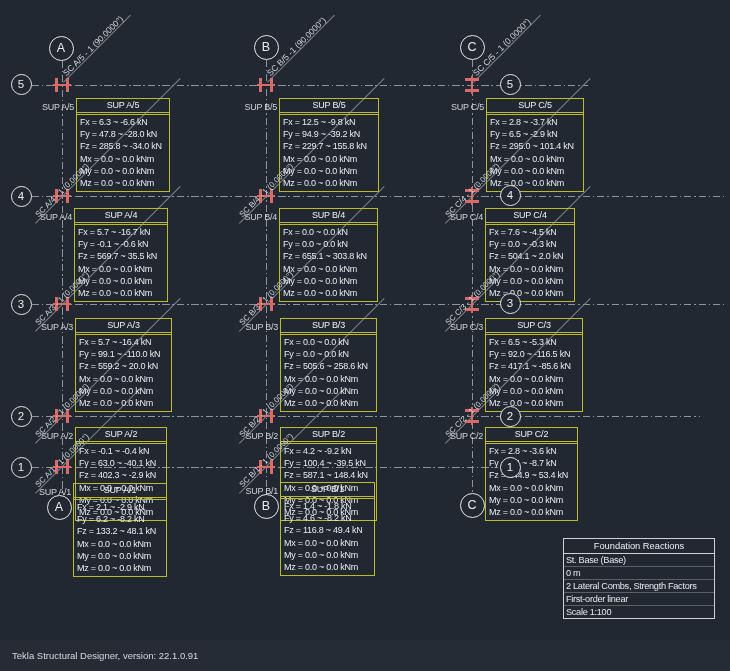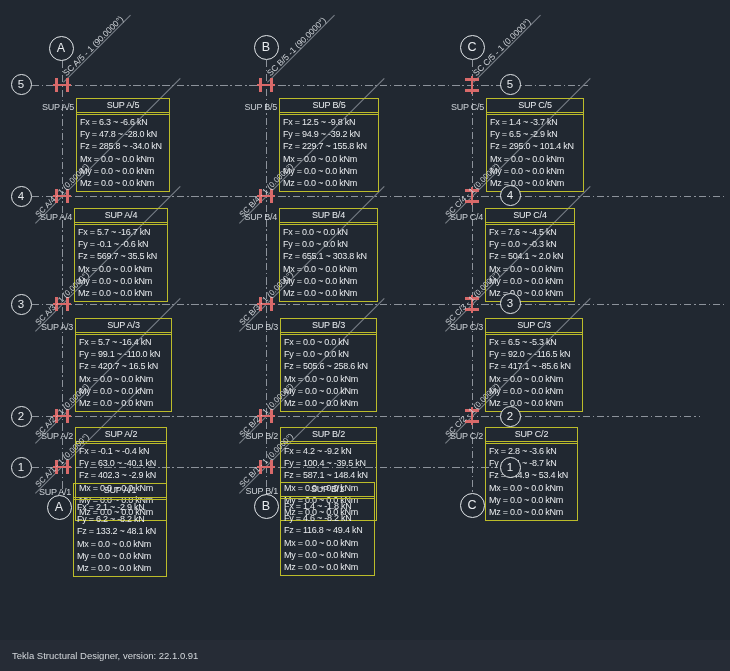--- a/index.html
+++ b/index.html
@@ -35,20 +35,28 @@
   }
   #infobox{position:absolute;left:563px;top:538px;width:152px;border:1px solid #ccd1d7;z-index:7;background:#212831;box-sizing:border-box;}
   .ib-title{text-align:center;font-size:9.3px;color:#eceff2;height:14px;line-height:14px;border-bottom:1px solid #ccd1d7;white-space:nowrap;}
   .ib-row{font-size:9.2px;letter-spacing:-0.3px;color:#e4e8eb;height:12px;line-height:12px;padding-left:2px;border-bottom:1px solid #596068;white-space:nowrap;overflow:hidden;}
   .ib-row:last-child{border-bottom:none;}
 </style>
 </head>
 <body>
 
 <div id="canvas">
+  <div id="infobox">
+    <div class="ib-title">Foundation Reactions</div>
+    <div class="ib-row">St. Base (Base)</div>
+    <div class="ib-row">0 m</div>
+    <div class="ib-row">2 Lateral Combs, Strength Factors</div>
+    <div class="ib-row">First-order linear</div>
+    <div class="ib-row">Scale 1:100</div>
+  </div>
 <div class="gl h" style="top: 85px; left: 32px; width: 556px;"></div>
     <div class="gl h" style="top: 196px; left: 32px; width: 692px;"></div>
     <div class="gl h" style="top: 304px; left: 32px; width: 692px;"></div>
     <div class="gl h" style="top: 416px; left: 32px; width: 668px;"></div>
     <div class="gl h" style="top: 467px; left: 32px; width: 466px;"></div>
     <div class="gl v" style="left: 62px; top: 61px; height: 433px;"></div>
     <div class="gl v" style="left: 266px; top: 60px; height: 433px;"></div>
     <div class="gl v" style="left: 472px; top: 60px; height: 432px;"></div>
     <div class="secline" style="left: 63px; top: 82px; width: 95px;"></div>
     <div class="seclab big" style="left: 68px; top: 69px;">SC A/5 - 1 (90.0000°)</div>
@@ -92,21 +100,21 @@
     <div class="seclab big" style="left: 478px; top: 69px;">SC C/5 - 1 (0.0000°)</div>
     <div class="marker" style="left: 465px; top: 76px; width: 14px; height: 18px;">
       <div style="left: 0px; top: 2px; width: 14px; height: 2.5px;"></div>
       <div style="left: 0px; top: 13px; width: 14px; height: 2.5px;"></div>
       <div style="left: 6px; top: 0px; width: 2px; height: 18px;"></div>
     </div>
     <div class="suplab" style="left: 448px; top: 102px;">SUP C/5</div>
     <div class="tbl" style="left: 486px; top: 98px; width: 98px;">
       <div class="tbl-h">SUP C/5</div>
       <div class="tbl-b">
-        <div class="tbl-r">Fx = 1.4 ~ -3.7 kN</div>
+        <div class="tbl-r">Fx = 2.8 ~ -3.7 kN</div>
         <div class="tbl-r">Fy = 6.5 ~ -2.9 kN</div>
         <div class="tbl-r">Fz = 295.0 ~ 101.4 kN</div>
         <div class="tbl-r">Mx = 0.0 ~ 0.0 kNm</div>
         <div class="tbl-r">My = 0.0 ~ 0.0 kNm</div>
         <div class="tbl-r">Mz = 0.0 ~ 0.0 kNm</div>
       </div>
     </div>
     <div class="secline" style="left: 35px; top: 223px; width: 205px;"></div>
     <div class="seclab" style="left: 40px; top: 210px;">SC A/4 - 1 (0.0000°)</div>
     <div class="marker" style="left: 53px; top: 189px; width: 18px; height: 14px;">
@@ -170,21 +178,21 @@
       <div style="left: 2px; top: 0px; width: 2.5px; height: 14px;"></div>
       <div style="left: 13px; top: 0px; width: 2.5px; height: 14px;"></div>
       <div style="left: 0px; top: 6px; width: 18px; height: 2px;"></div>
     </div>
     <div class="suplab" style="left: 37px; top: 322px;">SUP A/3</div>
     <div class="tbl" style="left: 75px; top: 318px; width: 97px;">
       <div class="tbl-h">SUP A/3</div>
       <div class="tbl-b">
         <div class="tbl-r">Fx = 5.7 ~ -16.4 kN</div>
         <div class="tbl-r">Fy = 99.1 ~ -110.0 kN</div>
-        <div class="tbl-r">Fz = 420.7 ~ 16.5 kN</div>
+        <div class="tbl-r">Fz = 559.2 ~ 20.0 kN</div>
         <div class="tbl-r">Mx = 0.0 ~ 0.0 kNm</div>
         <div class="tbl-r">My = 0.0 ~ 0.0 kNm</div>
         <div class="tbl-r">Mz = 0.0 ~ 0.0 kNm</div>
       </div>
     </div>
     <div class="secline" style="left: 239px; top: 331px; width: 205px;"></div>
     <div class="seclab" style="left: 244px; top: 318px;">SC B/3 - 1 (0.0000°)</div>
     <div class="marker" style="left: 257px; top: 297px; width: 18px; height: 14px;">
       <div style="left: 2px; top: 0px; width: 2.5px; height: 14px;"></div>
       <div style="left: 13px; top: 0px; width: 2.5px; height: 14px;"></div>

